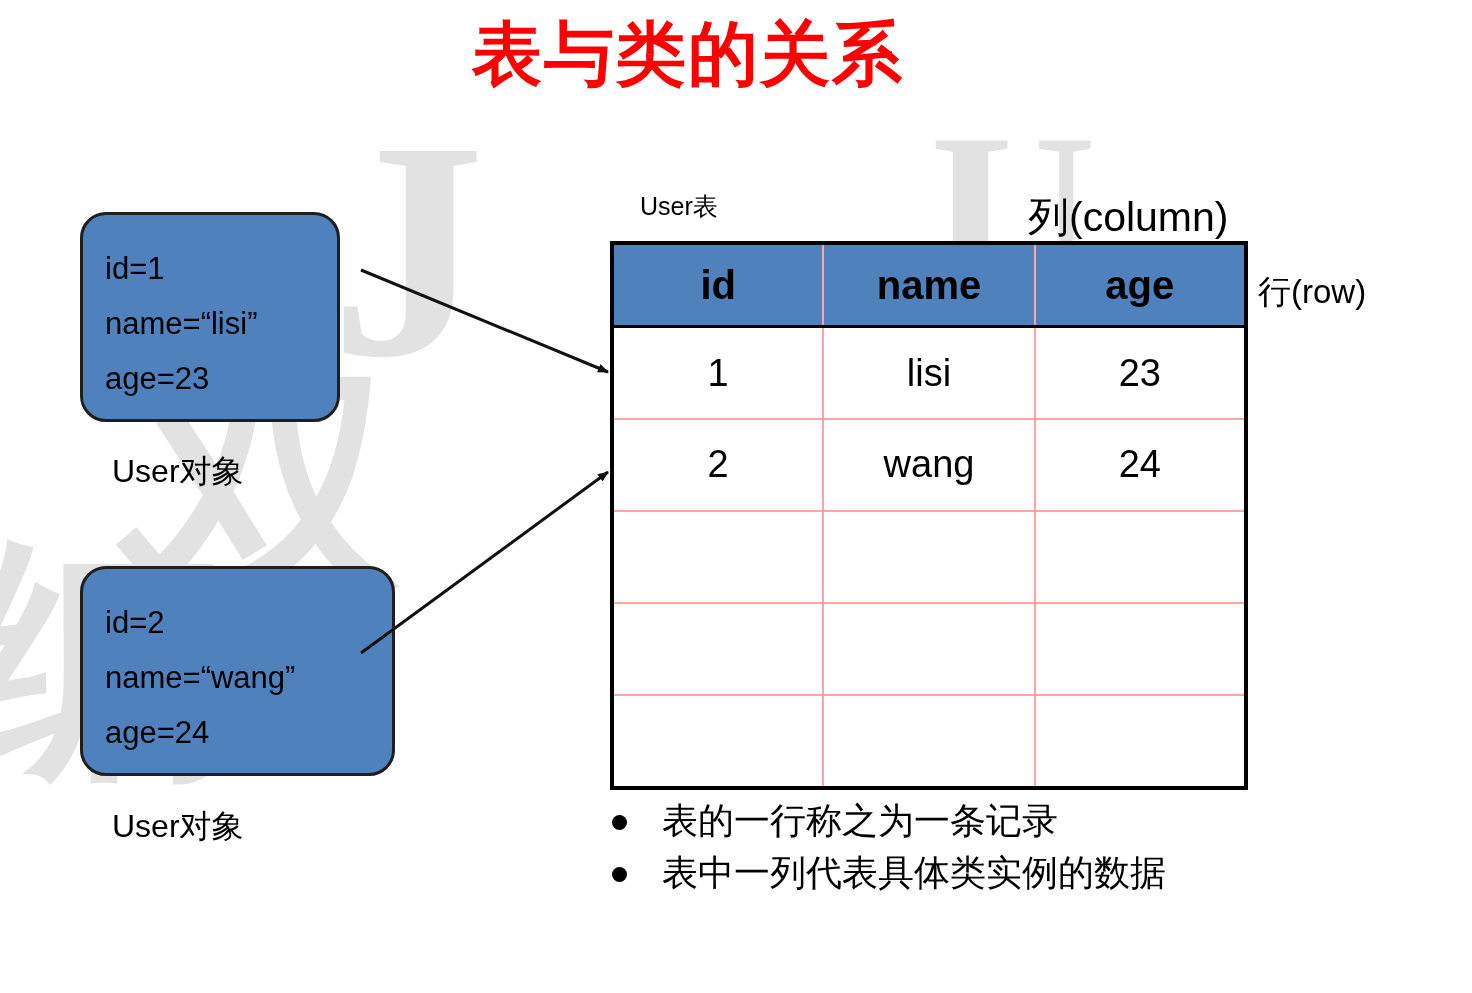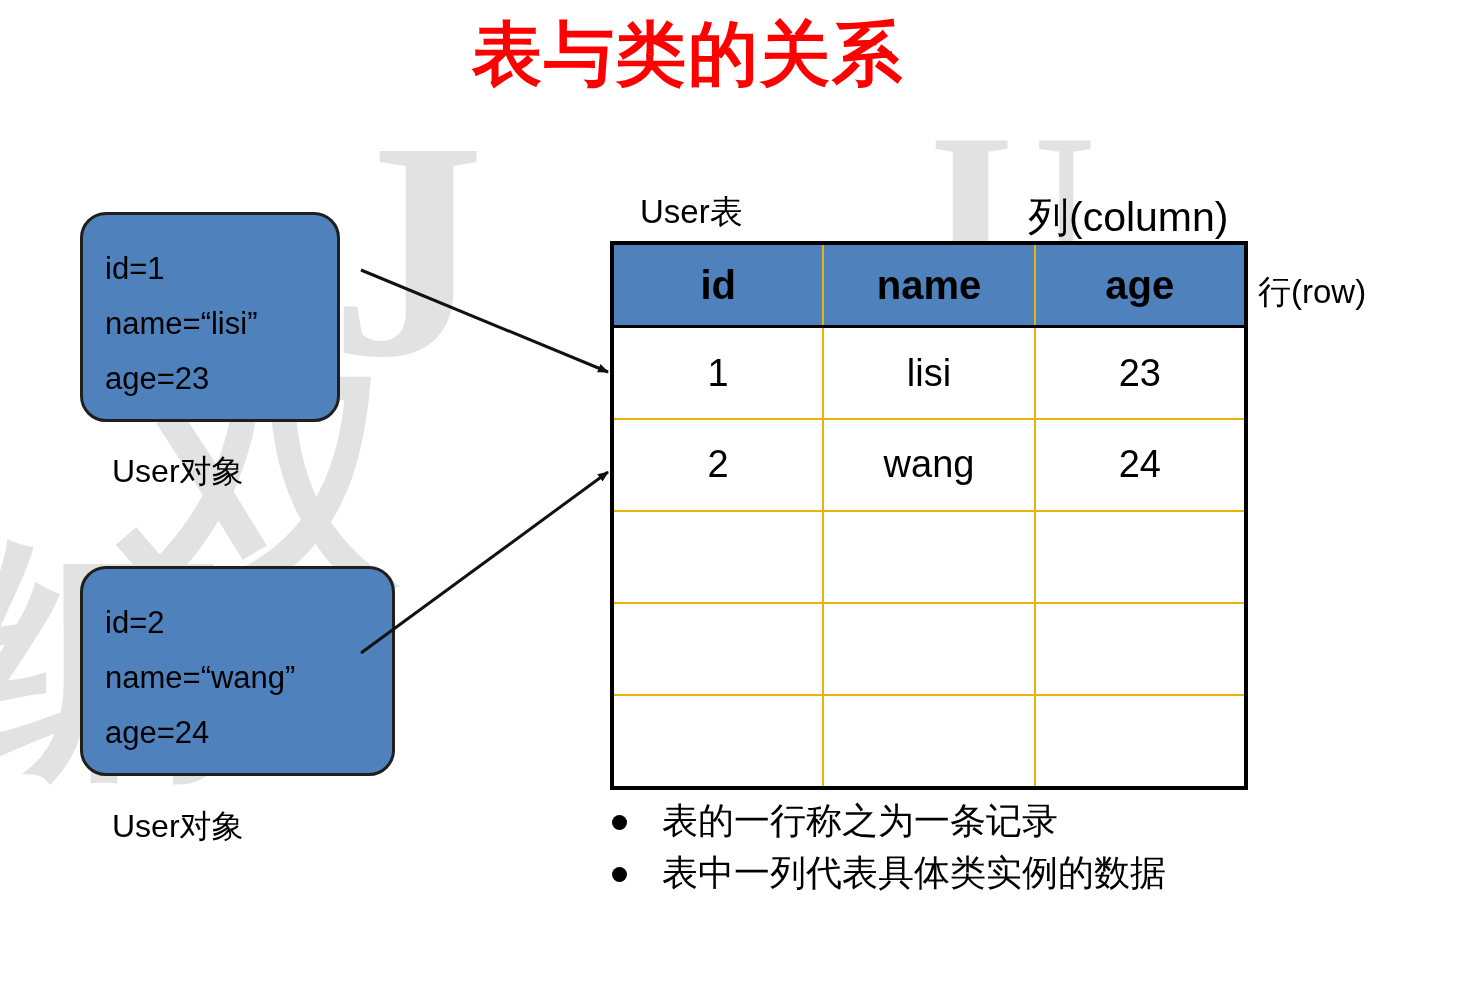--- a/index.html
+++ b/index.html
@@ -87,21 +87,21 @@
     height: 993px;
     z-index: 2;
     pointer-events: none;
   }
 
   
   #user-table-label {
     position: absolute;
     left: 640px;
     top: 190px;
-    font-size: 33px;
+    font-size: 25px;
     white-space: nowrap;
     z-index: 2;
   }
   #column-label {
     position: absolute;
     left: 1028px;
     top: 190px;
     font-size: 41px;
     white-space: nowrap;
     z-index: 2;
@@ -123,21 +123,21 @@
     height: 549px;
     border-collapse: collapse;
     table-layout: fixed;
     border: 4px solid #000000;
     box-sizing: border-box;
     background: #ffffff;
     z-index: 1;
   }
   #user-table th,
   #user-table td {
-    border: 2px solid #eab308;
+    border: 2px solid #fca5a5;
     text-align: center;
     vertical-align: middle;
     padding: 0;
     font-weight: normal;
     font-size: 38px;
     color: #000;
   }
   #user-table thead th {
     background: #4f81bd;
     font-weight: bold;

